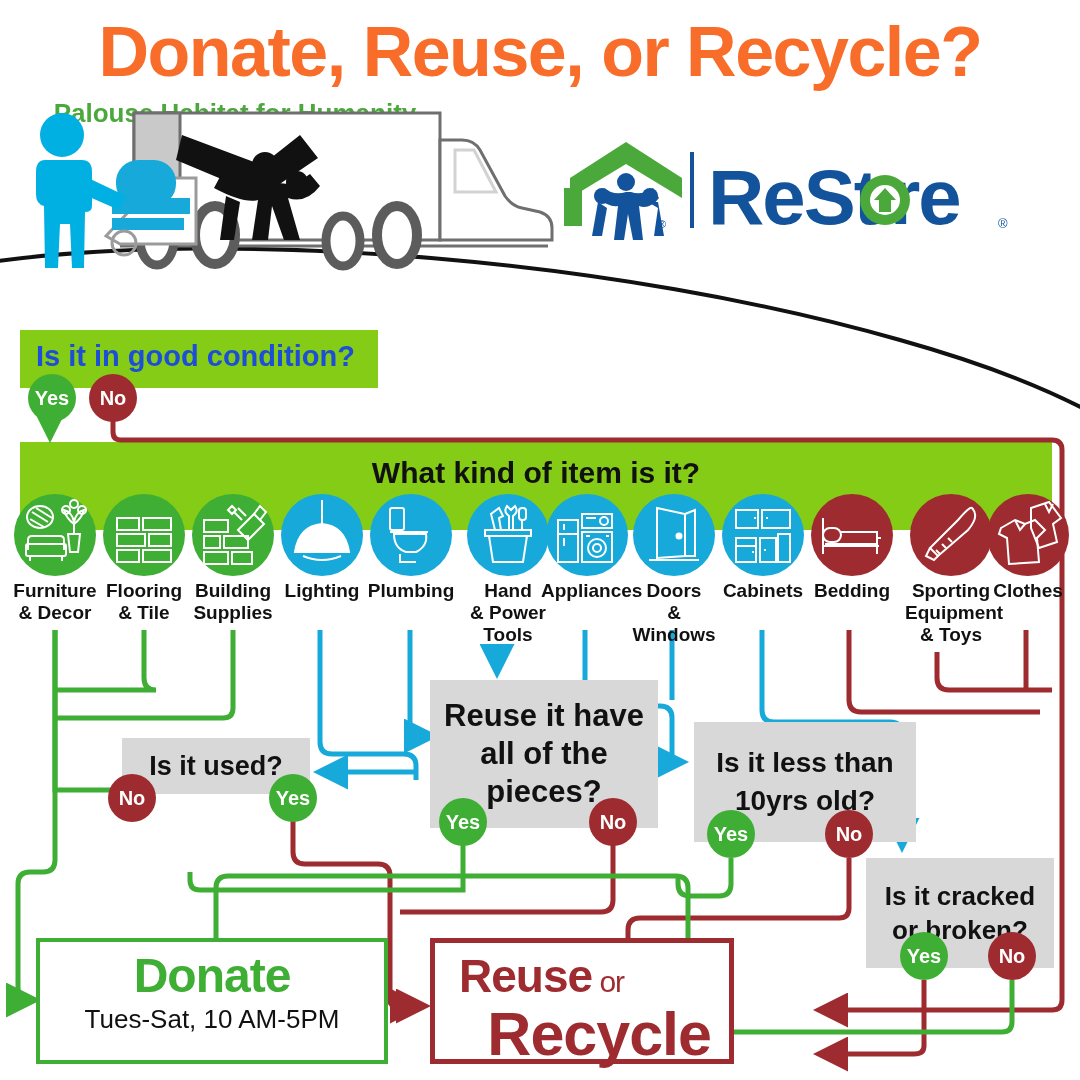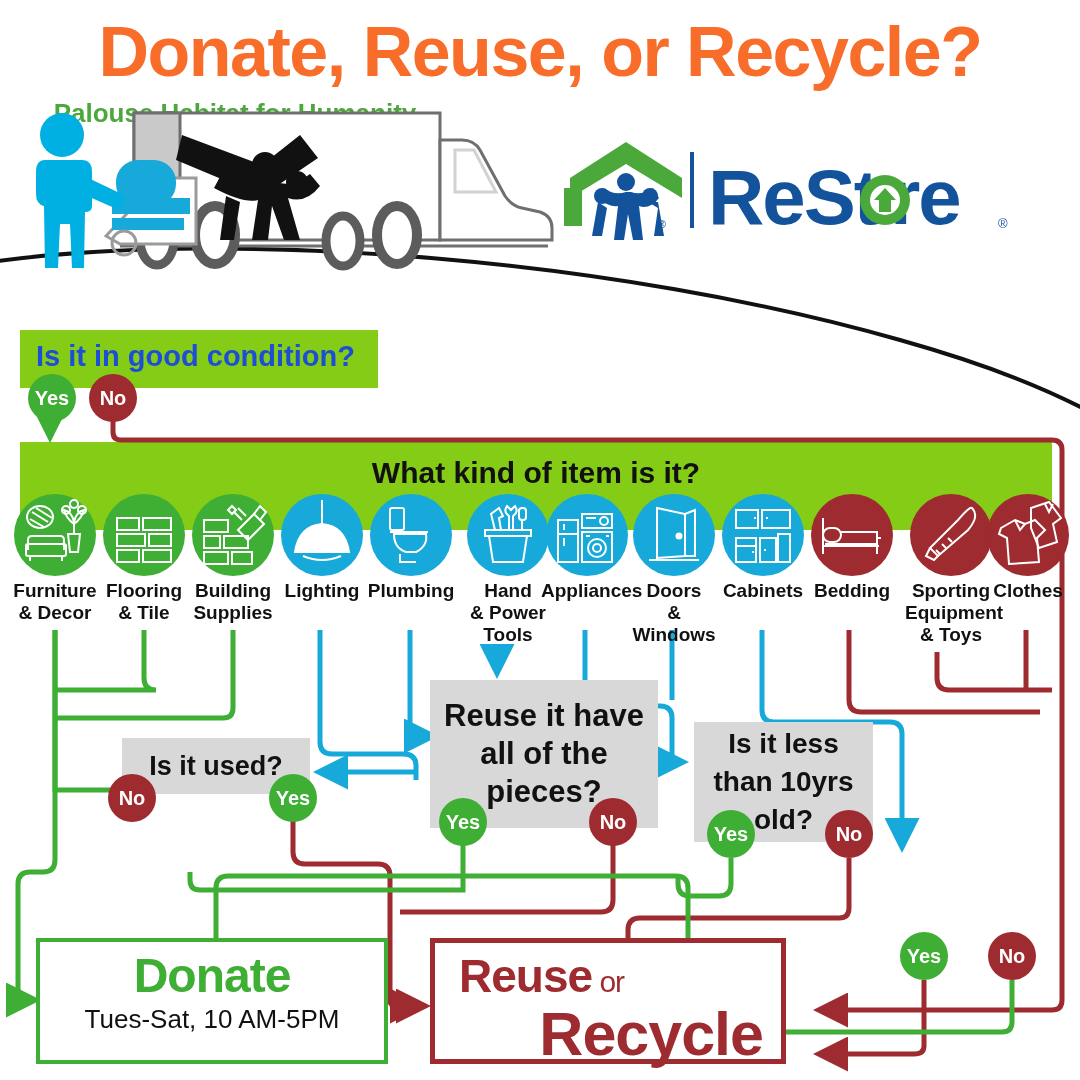--- a/index.html
+++ b/index.html
@@ -49,21 +49,21 @@
   .qbox .qt{
     position:absolute;left:0;top:0;width:100%;height:100%;
     display:flex;align-items:center;justify-content:center;
     text-align:center;font-weight:bold;color:#111;
     padding:0 8px;box-sizing:border-box;
   }
   #q-used{left:122px;top:738px;width:188px;height:56px;}
   #q-used .qt{font-size:27px;}
   #q-pieces{left:430px;top:680px;width:228px;height:148px;}
   #q-pieces .qt{font-size:31px;line-height:38px;}
-  #q-age{left:694px;top:722px;width:179px;height:120px;}
+  #q-age{left:694px;top:722px;width:222px;height:120px;}
   #q-age .qt{font-size:28px;line-height:38px;}
   #q-cracked{left:866px;top:858px;width:188px;height:110px;}
   #q-cracked .qt{font-size:26px;line-height:34px;}
 
   
   .pill{
     position:absolute;width:48px;height:48px;border-radius:50%;
     display:flex;align-items:center;justify-content:center;
     color:#fff;font-size:20px;font-weight:bold;
   }
@@ -81,21 +81,21 @@
     margin-top:4px;font-size:19px;line-height:22px;
     font-weight:bold;color:#111;white-space:pre-line;
   }
   .c-green .circ{background:#3fae34;}
   .c-blue  .circ{background:#16a9d9;}
   .c-red   .circ{background:#9e2b2f;}
 
   
   .outcome{position:absolute;background:#fff;box-sizing:border-box;}
   #out-donate{left:36px;top:938px;width:352px;height:126px;border:4px solid #3fae34;}
-  #out-reuse{left:430px;top:938px;width:356px;height:126px;border:5px solid #9e2b2f;}
+  #out-reuse{left:430px;top:938px;width:304px;height:126px;border:5px solid #9e2b2f;}
   #donate-word{
     position:absolute;left:0;top:6px;width:100%;text-align:center;
     font-size:48px;font-weight:bold;color:#3fae34;letter-spacing:-1px;
   }
   #donate-l1{position:absolute;left:0;top:62px;width:100%;text-align:center;font-size:26px;color:#111;}
   #donate-l2{position:absolute;left:0;top:90px;width:100%;text-align:center;font-size:26px;color:#111;}
   #reuse-l1{
     position:absolute;left:24px;top:6px;
     font-size:46px;font-weight:bold;color:#9e2b2f;letter-spacing:-1px;
   }
@@ -457,20 +457,23 @@
     </div>
     <div class="pill yes" style="left:439px;top:798px;">Yes</div>
     <div class="pill no" style="left:589px;top:798px;">No</div>
 
     <div class="qbox" id="q-age">
       <div class="qt">Is it less than 10yrs old?</div>
     </div>
     <div class="pill yes" style="left:707px;top:810px;">Yes</div>
     <div class="pill no" style="left:825px;top:810px;">No</div>
 
+    <div class="qbox" id="q-cracked">
+      <div class="qt">Is it cracked or broken?</div>
+    </div>
     <div class="pill yes" style="left:900px;top:932px;">Yes</div>
     <div class="pill no" style="left:988px;top:932px;">No</div>
 
     <div class="outcome" id="out-donate">
       <div id="donate-word">Donate</div>
       <div id="donate-l1">Tues-Sat, 10 AM-5PM</div>
     </div>
 
     <div class="outcome" id="out-reuse">
       <div id="reuse-l1"><span>Reuse</span><span class="or"> or</span></div>

